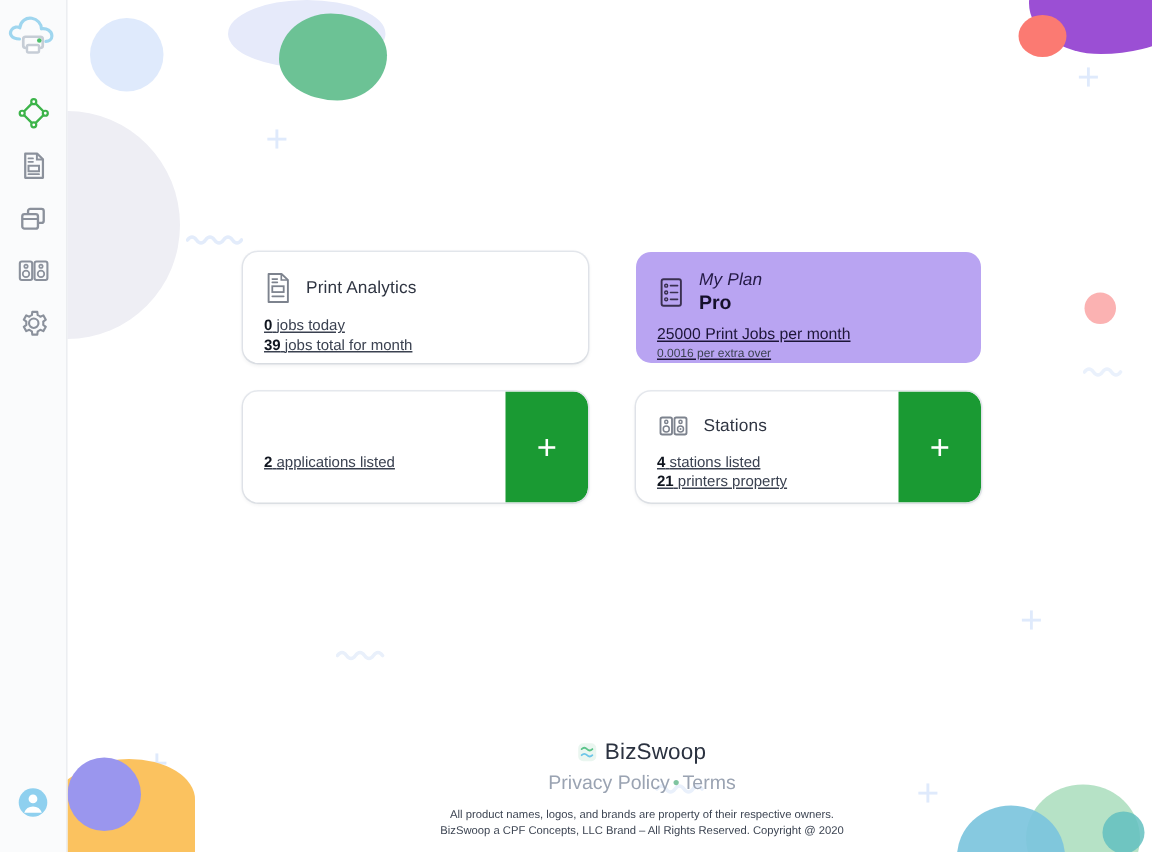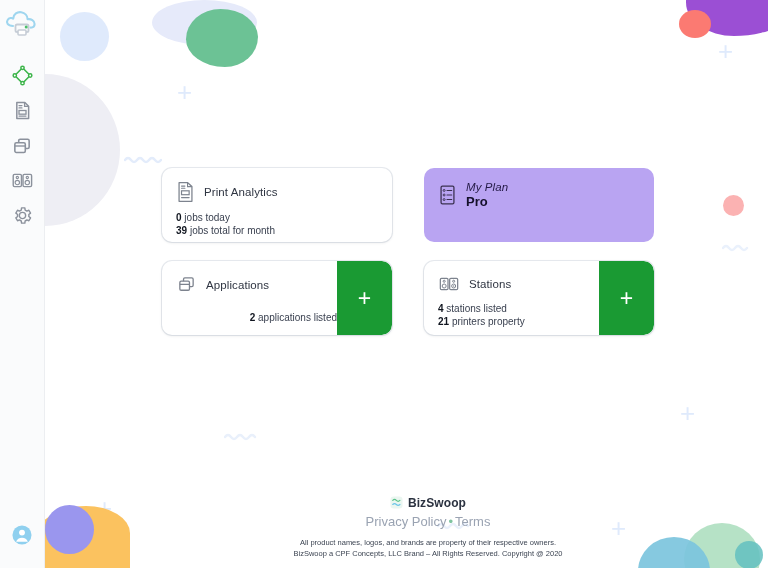--- a/index.html
+++ b/index.html
@@ -43,41 +43,41 @@
   .card-row{display:flex;gap:32px;margin-bottom:19px;}
   .card{
     width:230px;height:74px;border-radius:10px;background:#ffffff;
     box-shadow:0 1px 3px rgba(28,35,50,.10),0 0 0 1px rgba(230,233,238,.9);
     position:relative;overflow:hidden;display:flex;
   }
   .card-body{flex:1;padding:13px 0 0 14px;position:relative;}
   .card-head{display:flex;align-items:center;gap:9px;}
   .card-title{font-size:11.5px;color:#2f3542;letter-spacing:.1px;}
   .card-sub{font-size:13px;color:#1d2330;font-weight:bold;margin-top:1px;}
-  .card-stats{margin-top:8px;font-size:10px;color:#3a4150;line-height:1.32;}
+  .card-stats{margin-top:8px;font-size:10px;color:#3a4150;line-height:1.32;text-decoration:underline;}
   .card-stats b{color:#10151f;font-weight:bold;}
   .card-stats .tiny{font-size:8px;color:#3a4150;}
   .card.plan{background:#b9a4f2;box-shadow:none;}
   .card.plan .card-title{color:#241a46;font-style:italic;}
   .card.plan .card-sub{color:#15102b;}
   .card.plan .card-stats{color:#1d1538;font-size:10.5px;}
   .plusbtn{
     width:55px;flex:0 0 55px;background:#1a9a33;color:#fff;
     display:flex;align-items:center;justify-content:center;
     font-size:23px;font-weight:300;cursor:pointer;line-height:1;
     border-top-right-radius:10px;border-bottom-right-radius:10px;
   }
   .card .titlewrap{display:flex;flex-direction:column;}
 
   
   #footer{
     position:absolute;left:44px;right:0;bottom:8px;text-align:center;z-index:4;
   }
   .brandline{display:flex;align-items:center;justify-content:center;gap:5px;}
-  .brandname{font-size:12px;color:#2b3240;font-weight:bold;letter-spacing:.1px;}
+  .brandname{font-size:15px;color:#2b3240;font-weight:normal;letter-spacing:.1px;}
   .links{margin-top:4px;font-size:13px;color:#9aa3b2;}
   .links a{color:#9aa3b2;text-decoration:none;}
   .links .dot{color:#7fc4a0;margin:0 2px;}
   .legal{margin-top:8px;font-size:7.5px;color:#3d4553;line-height:1.55;}
 </style>
 </head>
 <body>
 
 <div id="app">
 
@@ -228,38 +228,34 @@
                 <circle cx="7" cy="7.6" r="1.15" fill="none" stroke="#3a3050" stroke-width="1.15"></circle>
                 <circle cx="7" cy="13" r="1.15" fill="none" stroke="#3a3050" stroke-width="1.15"></circle>
                 <circle cx="7" cy="18.4" r="1.15" fill="none" stroke="#3a3050" stroke-width="1.15"></circle>
                 <path d="M10.4 7.6 h5.6 M10.4 13 h5.6 M10.4 18.4 h5.6" stroke="#3a3050" stroke-width="1.3" stroke-linecap="round"></path>
               </svg>
               <div class="titlewrap">
                 <span class="card-title">My Plan</span>
                 <span class="card-sub">Pro</span>
               </div>
             </div>
+            <div class="card-stats">
+              <div>25000 Print Jobs per month</div>
+              <div class="tiny">0.0016 per extra over</div>
+            </div>
           </div>
         </div>
 
       </div>
 
       <div class="card-row">
 
         <div class="card">
           <div class="card-body">
-            <div class="card-head">
-              <svg width="21" height="21" viewBox="0 0 24 24">
-                <rect x="8.6" y="4.4" width="11" height="10" rx="1.5" fill="none" stroke="#7d838e" stroke-width="1.5"></rect>
-                <rect x="4.4" y="8.2" width="11" height="10.4" rx="1.5" fill="#ffffff" stroke="#7d838e" stroke-width="1.5"></rect>
-                <path d="M4.4 11.8 H15.4" stroke="#7d838e" stroke-width="1.3"></path>
-              </svg>
-              <span class="card-title">Applications</span>
-            </div>
-            <div class="card-stats" style="margin-top:16px;text-align:right;">
+            <div class="card-stats" style="margin-top:28px;">
               <div>
                 <b>2</b>
                 <span>applications listed</span>
               </div>
             </div>
           </div>
           <div class="plusbtn">+</div>
         </div>
 
         <div class="card">

